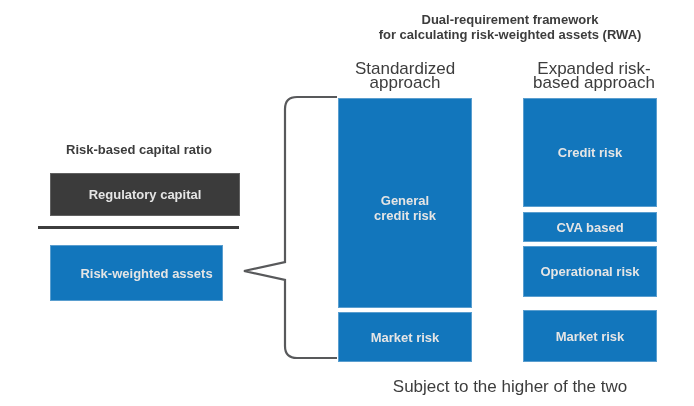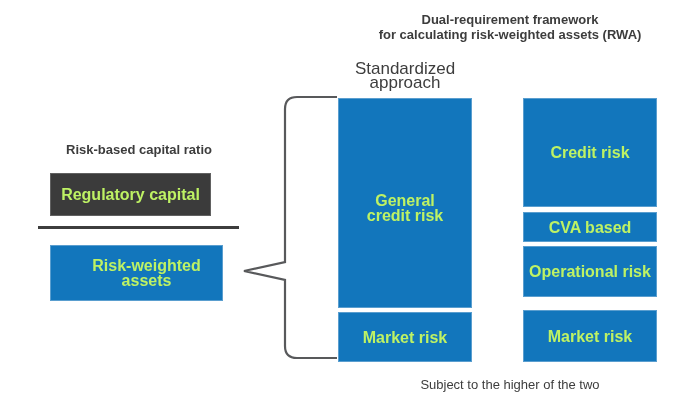--- a/index.html
+++ b/index.html
@@ -28,55 +28,57 @@
   }
   .col-header.std{left:338px;}
   .col-header.exp{left:527px;}
   .ratio-title{
     position:absolute;left:40px;top:142px;width:198px;
     text-align:center;font-size:13px;font-weight:bold;
   }
   .box{
     position:absolute;
     display:flex;align-items:center;justify-content:center;
-    text-align:center;color:#bef264;
-    font-size:16px;font-weight:bold;line-height:15px;
+    text-align:center;color:#e5e5e5;
+    font-size:13px;font-weight:bold;line-height:15px;
     box-sizing:border-box;
   }
   .box.blue{background:var(--primary-blue);border:1px solid #5a9ecf;}
   .box.dark{background:var(--dark-box);border:1px solid #616161;}
-  .num-box{left:50px;top:173px;width:161px;height:43px;}
+  .num-box{left:50px;top:173px;width:190px;height:43px;}
   .fraction-bar{
     position:absolute;left:38px;top:226px;width:201px;height:3px;
     background:var(--text-dark);
   }
   .den-box{left:50px;top:245px;width:173px;height:56px;padding-left:20px;}
   .brace{position:absolute;left:236px;top:94px;width:104px;height:270px;}
   .m-box1{left:338px;top:98px;width:134px;height:210px;padding-top:10px;}
   .m-box2{left:338px;top:312px;width:134px;height:50px;}
   .r-box1{left:523px;top:98px;width:134px;height:109px;}
   .r-box2{left:523px;top:212px;width:134px;height:30px;}
   .r-box3{left:523px;top:246px;width:134px;height:51px;}
   .r-box4{left:523px;top:310px;width:134px;height:52px;}
   .footnote{
     position:absolute;left:330px;top:377px;width:360px;
-    text-align:center;font-size:13px;
+    text-align:center;font-size:17px;
   }
 </style>
 </head>
 <body>
 
 <div class="canvas">
 
   <div class="main-title pre">Dual-requirement framework
 for calculating risk-weighted assets (RWA)</div>
 
   <div class="col-header std pre">Standardized
 approach</div>
 
+  <div class="col-header exp pre">Expanded risk-
+based approach</div>
 
   <div class="ratio-title">Risk-based capital ratio</div>
 
   <div class="box dark num-box">
     <span>Regulatory capital</span>
   </div>
 
   <div class="fraction-bar"></div>
 
   <div class="box blue den-box">

